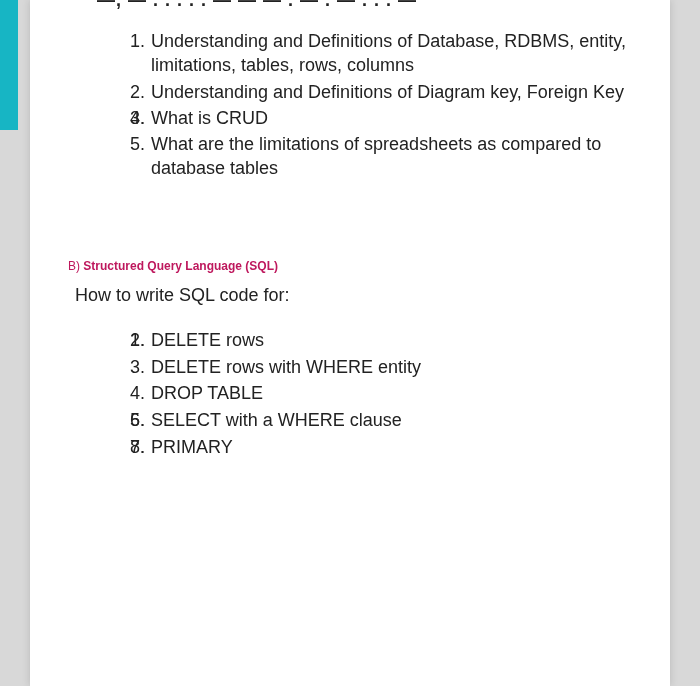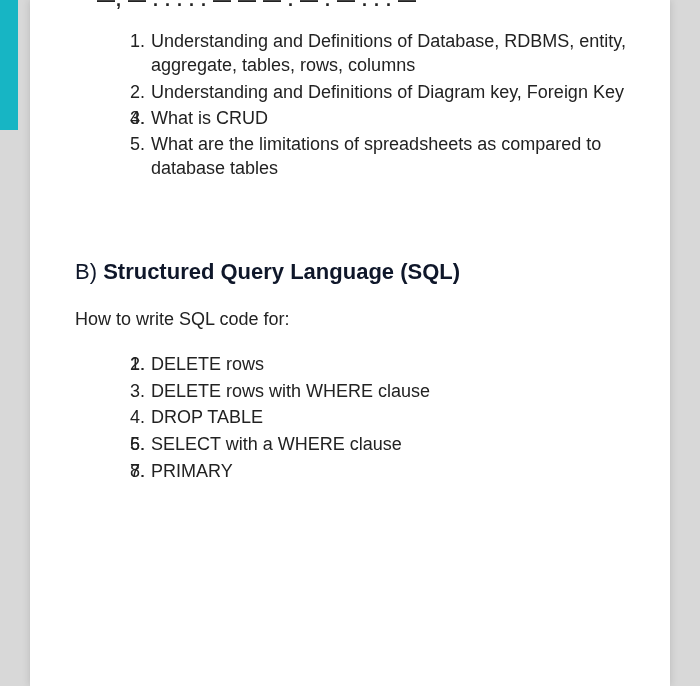--- a/index.html
+++ b/index.html
@@ -59,32 +59,32 @@
     }
     .section-a-list li .num {
       position: absolute;
       left: 0;
       top: 0;
       width: 22px;
       text-align: right;
     }
     .section-b-heading {
       margin-top: 78px;
-      margin-left: 10px;
-      font-size: 22px;
-      color: #0f172a;
+      margin-left: 3px;
+      font-size: 12px;
+      color: #be185d;
     }
     .section-b-heading .label {
       font-weight: normal;
     }
     .section-b-heading .title {
       font-weight: bold;
     }
     .section-b-subtitle {
-      margin-top: 24px;
+      margin-top: 12px;
       margin-left: 10px;
       font-size: 18px;
       color: #222;
     }
     .section-b-list {
       list-style: none;
       margin-top: 22px;
       margin-left: 58px;
       font-size: 18px;
       color: #222;
@@ -108,21 +108,21 @@
 
 <div class="teal-bar"></div>
 
 <div class="page">
 
   <div class="cutoff-title">—,  — . . . . . — — — . — . — . . . —</div>
 
   <ol class="section-a-list">
     <li>
       <span class="num">1.</span>
-      <span>Understanding and Definitions of Database, RDBMS, entity, aggregate, tables, rows, columns</span>
+      <span>Understanding and Definitions of Database, RDBMS, entity, limitations, tables, rows, columns</span>
     </li>
     <li>
       <span class="num">2.</span>
       <span>Understanding and Definitions of Diagram key, Foreign Key</span>
     </li>
     <li>
       <span class="num">3.</span>
     </li>
     <li>
       <span class="num">4.</span>
@@ -144,21 +144,21 @@
   <ol class="section-b-list">
     <li>
       <span class="num">1.</span>
     </li>
     <li>
       <span class="num">2.</span>
       <span>DELETE rows</span>
     </li>
     <li>
       <span class="num">3.</span>
-      <span>DELETE rows with WHERE clause</span>
+      <span>DELETE rows with WHERE entity</span>
     </li>
     <li>
       <span class="num">4.</span>
       <span>DROP TABLE</span>
     </li>
     <li>
       <span class="num">5.</span>
     </li>
     <li>
       <span class="num">6.</span>

